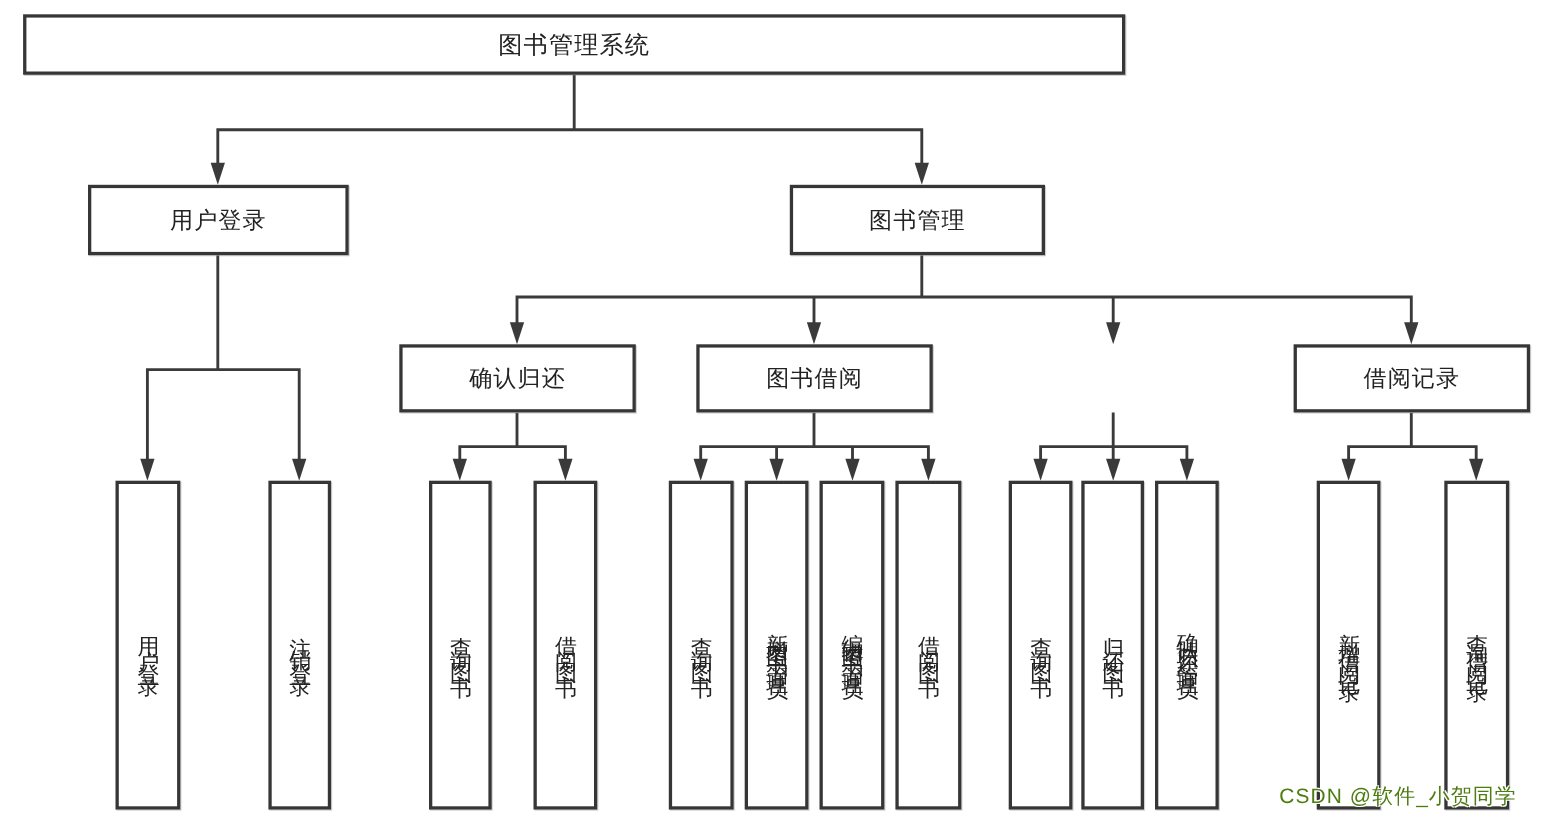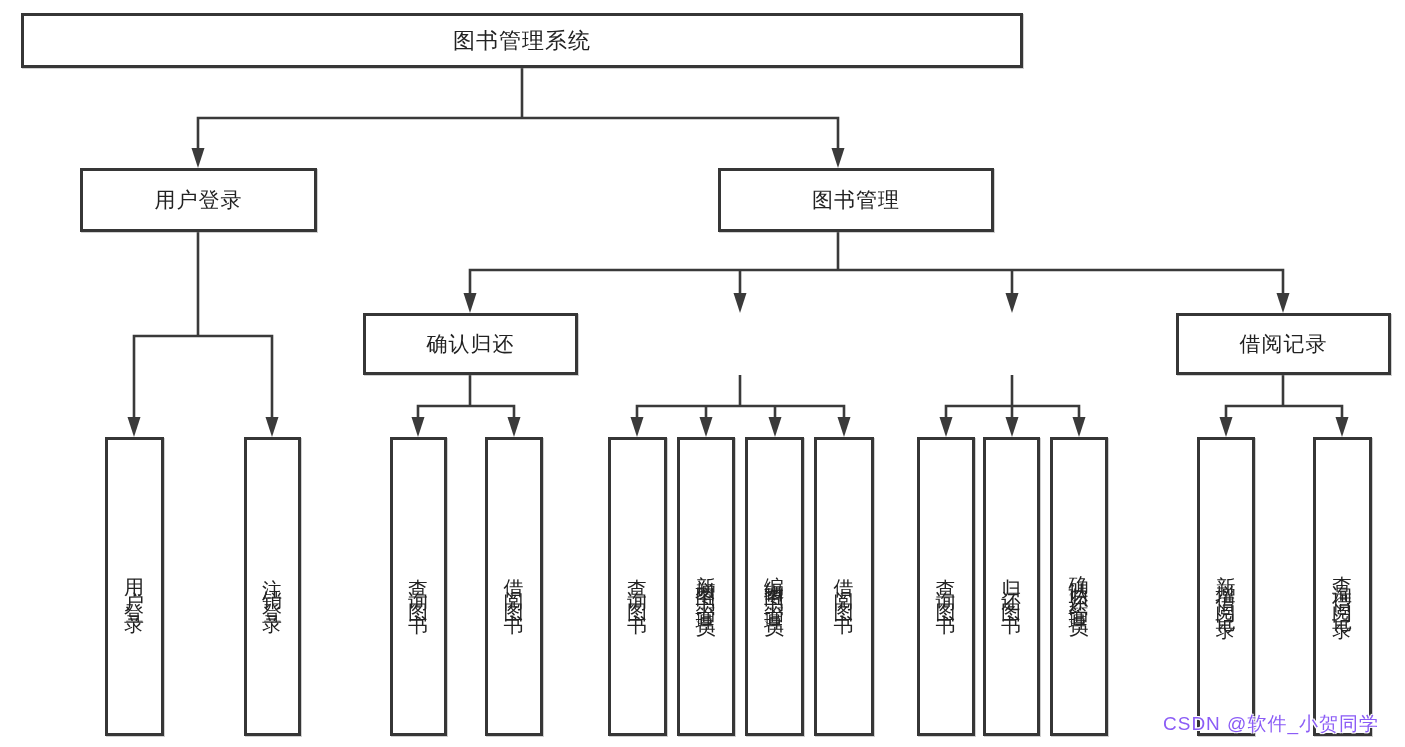--- a/index.html
+++ b/index.html
@@ -51,21 +51,21 @@
     letter-spacing: 6px;
   }
   .box.v .vtext.mid {
     letter-spacing: 9px;
   }
   .watermark {
     position: absolute;
     left: 1163px;
     top: 711px;
     font-size: 19px;
-    color: #8b5cf6;
+    color: #4d7c0f;
     letter-spacing: 1px;
     white-space: nowrap;
     z-index: 3;
     text-shadow: 1px 1px 0 #ffffff, -1px -1px 0 #ffffff, 1px -1px 0 #ffffff, -1px 1px 0 #ffffff;
   }
 </style>
 </head>
 <body>
 
 <div class="canvas">
@@ -124,26 +124,29 @@
     </g>
   </svg>
 
   <div class="box h root" style="left:21px; top:13px; width:1002px; height:55px;">
     <span>图书管理系统</span>
   </div>
 
   <div class="box h" style="left:80px; top:168px; width:237px; height:64px;">
     <span>用户登录</span>
   </div>
-  <div class="box h" style="left:718px; top:168px; width:276px; height:64px;">
+  <div class="box h" style="left:718px; top:168px; width:232px; height:64px;">
     <span>图书管理</span>
   </div>
 
   <div class="box h" style="left:363px; top:313px; width:215px; height:62px;">
     <span>确认归还</span>
+  </div>
+  <div class="box h" style="left:633px; top:313px; width:215px; height:62px;">
+    <span>图书借阅</span>
   </div>
   <div class="box h" style="left:1176px; top:313px; width:215px; height:62px;">
     <span>借阅记录</span>
   </div>
 
   <div class="box v" style="left:105px; top:437px; width:59px; height:299px;">
     <span class="vtext">用户登录</span>
   </div>
   <div class="box v" style="left:244px; top:437px; width:57px; height:299px;">
     <span class="vtext">注销登录</span>

